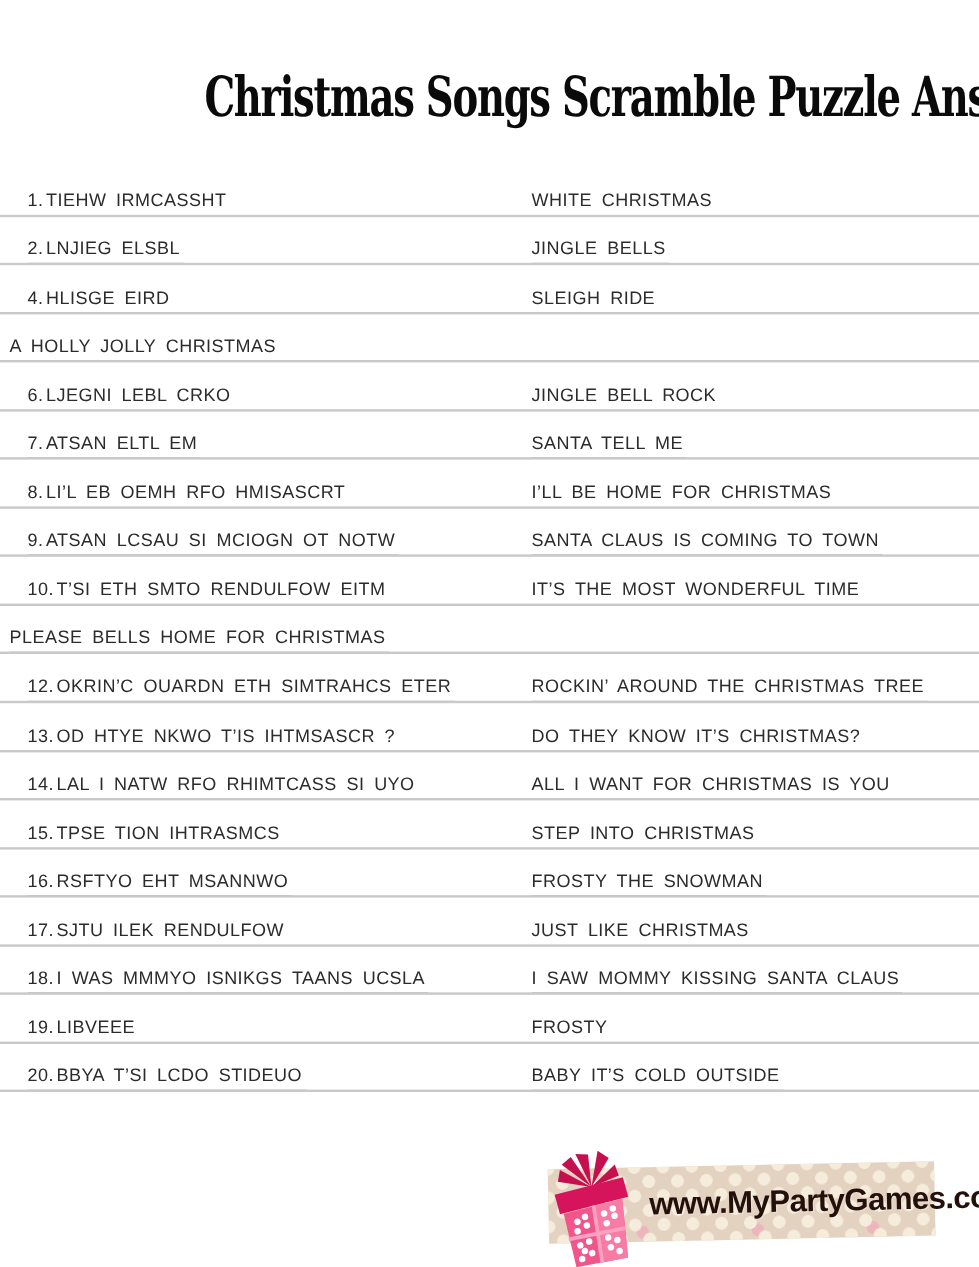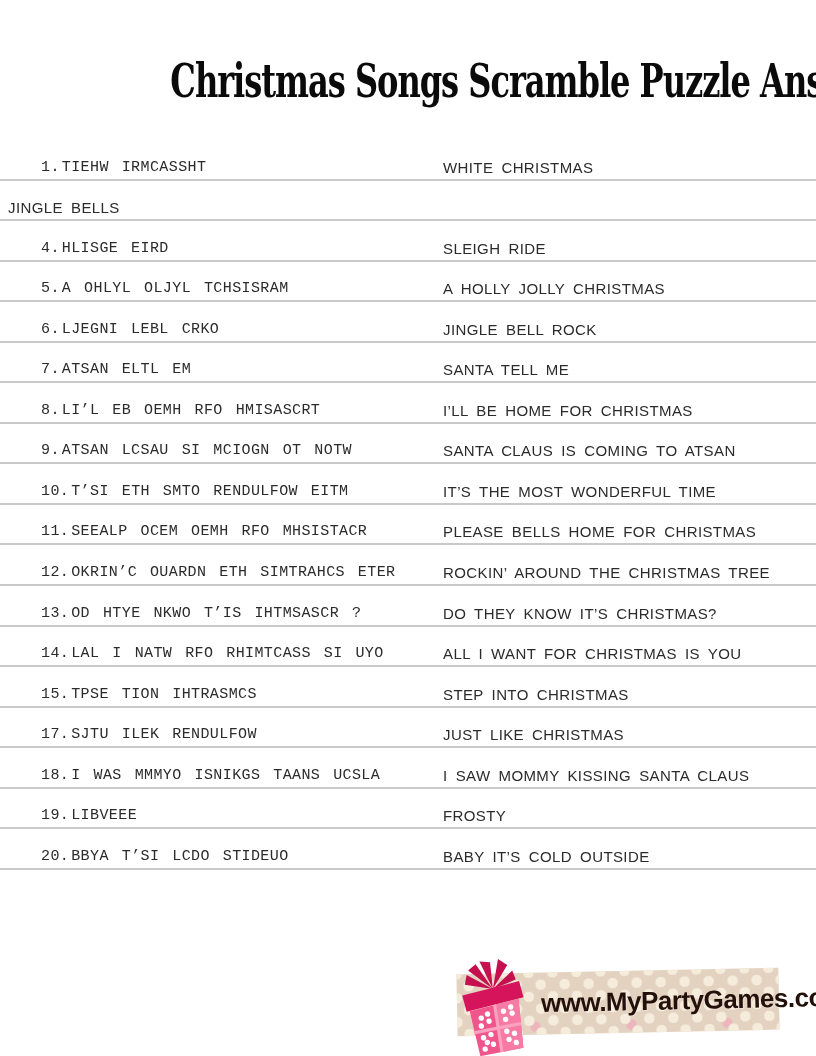--- a/index.html
+++ b/index.html
@@ -17,21 +17,21 @@
     font-family:"DejaVu Serif","Liberation Serif",serif;
     font-weight:700;font-size:46px;letter-spacing:-1.5px;color:#0a0a0a;
     transform-origin:center top;
   }
   
   .list{position:absolute;top:140px;left:0;width:816px;}
   .row{
     height:40.55px;display:flex;align-items:flex-end;
     border-bottom:2px solid #c9c9c9;box-sizing:border-box;
   }
-  .cell-left{width:435px;padding-left:41px;box-sizing:border-box;overflow:hidden;white-space:nowrap;font-family:Liberation Mono, monospace;}
+  .cell-left{width:435px;padding-left:23px;box-sizing:border-box;overflow:hidden;white-space:nowrap;}
   .cell-right{flex:1;padding-left:8px;overflow:hidden;white-space:nowrap;}
   .u{
     display:inline-block;border-bottom:2px solid #999999;margin-bottom:-2px;
     padding:0 3px 3px 0;
     font-size:15px;color:#2b2b2b;letter-spacing:.4px;word-spacing:3.5px;white-space:pre;
   }
   .num{margin-right:2px;}
   
   .logo-banner{
     position:absolute;left:457px;top:971px;width:322px;height:62px;
@@ -63,39 +63,39 @@
   <div class="row">
     <div class="cell-left">
       <span class="u"><span class="num">1.</span><span>TIEHW IRMCASSHT</span></span>
     </div>
     <div class="cell-right">
       <span class="u"><span>WHITE CHRISTMAS</span></span>
     </div>
   </div>
 
   <div class="row">
+    <div class="cell-left">
+      <span class="u"><span class="num">2.</span><span>LNJIEG ELSBL</span></span>
+    </div>
     <div class="cell-right">
       <span class="u"><span>JINGLE BELLS</span></span>
     </div>
   </div>
 
 
   <div class="row">
     <div class="cell-left">
       <span class="u"><span class="num">4.</span><span>HLISGE EIRD</span></span>
     </div>
     <div class="cell-right">
       <span class="u"><span>SLEIGH RIDE</span></span>
     </div>
   </div>
 
   <div class="row">
-    <div class="cell-left">
-      <span class="u"><span class="num">5.</span><span>A OHLYL OLJYL TCHSISRAM</span></span>
-    </div>
     <div class="cell-right">
       <span class="u"><span>A HOLLY JOLLY CHRISTMAS</span></span>
     </div>
   </div>
 
   <div class="row">
     <div class="cell-left">
       <span class="u"><span class="num">6.</span><span>LJEGNI LEBL CRKO</span></span>
     </div>
     <div class="cell-right">
@@ -119,37 +119,34 @@
     <div class="cell-right">
       <span class="u"><span>I’LL BE HOME FOR CHRISTMAS</span></span>
     </div>
   </div>
 
   <div class="row">
     <div class="cell-left">
       <span class="u"><span class="num">9.</span><span>ATSAN LCSAU SI MCIOGN OT NOTW</span></span>
     </div>
     <div class="cell-right">
-      <span class="u"><span>SANTA CLAUS IS COMING TO ATSAN</span></span>
+      <span class="u"><span>SANTA CLAUS IS COMING TO TOWN</span></span>
     </div>
   </div>
 
   <div class="row">
     <div class="cell-left">
       <span class="u"><span class="num">10.</span><span>T’SI ETH SMTO RENDULFOW EITM</span></span>
     </div>
     <div class="cell-right">
       <span class="u"><span>IT’S THE MOST WONDERFUL TIME</span></span>
     </div>
   </div>
 
   <div class="row">
-    <div class="cell-left">
-      <span class="u"><span class="num">11.</span><span>SEEALP OCEM OEMH RFO MHSISTACR</span></span>
-    </div>
     <div class="cell-right">
       <span class="u"><span>PLEASE BELLS HOME FOR CHRISTMAS</span></span>
     </div>
   </div>
 
   <div class="row">
     <div class="cell-left">
       <span class="u"><span class="num">12.</span><span>OKRIN’C OUARDN ETH SIMTRAHCS ETER</span></span>
     </div>
     <div class="cell-right">
@@ -177,20 +174,28 @@
 
   <div class="row">
     <div class="cell-left">
       <span class="u"><span class="num">15.</span><span>TPSE TION IHTRASMCS</span></span>
     </div>
     <div class="cell-right">
       <span class="u"><span>STEP INTO CHRISTMAS</span></span>
     </div>
   </div>
 
+  <div class="row">
+    <div class="cell-left">
+      <span class="u"><span class="num">16.</span><span>RSFTYO EHT MSANNWO</span></span>
+    </div>
+    <div class="cell-right">
+      <span class="u"><span>FROSTY THE SNOWMAN</span></span>
+    </div>
+  </div>
 
   <div class="row">
     <div class="cell-left">
       <span class="u"><span class="num">17.</span><span>SJTU ILEK RENDULFOW</span></span>
     </div>
     <div class="cell-right">
       <span class="u"><span>JUST LIKE CHRISTMAS</span></span>
     </div>
   </div>
 

